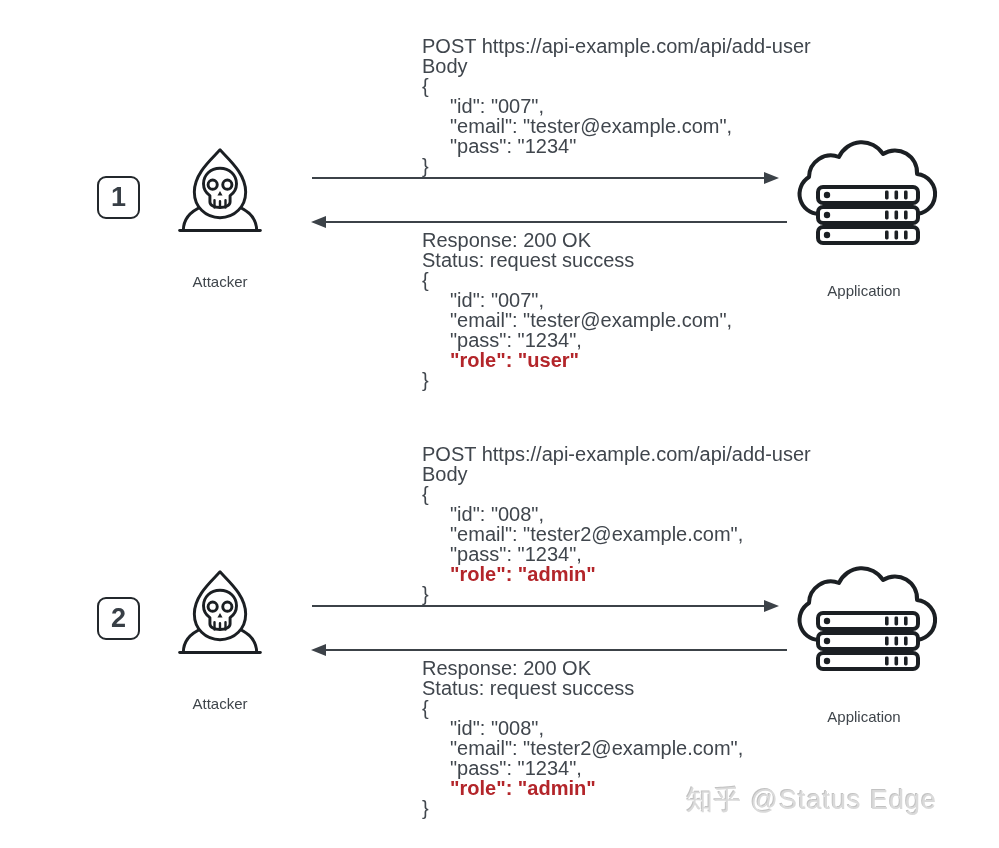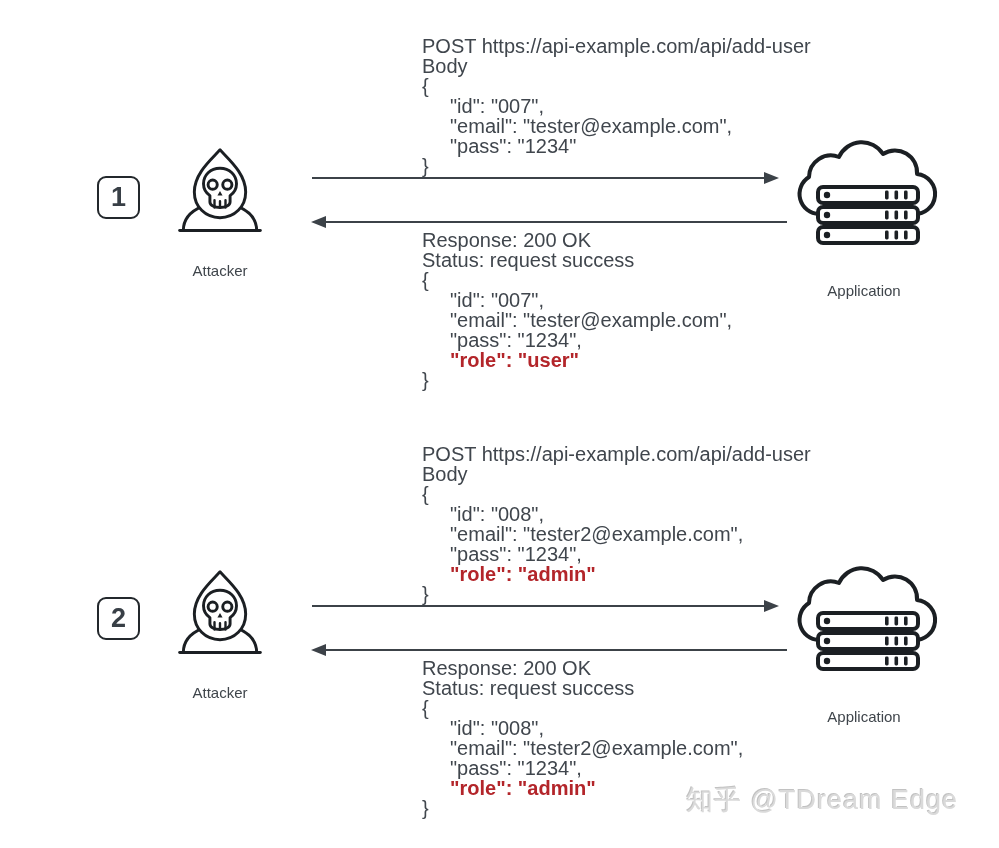--- a/index.html
+++ b/index.html
@@ -29,21 +29,21 @@
   
   .actor {
     position: absolute;
     display: flex; flex-direction: column; align-items: center;
   }
   .actor .label {
     font-size: 15px; color: #3f454b; white-space: nowrap;
   }
   #attacker1 { left: 158px; top: 146px; width: 124px; }
   #attacker2 { left: 158px; top: 568px; width: 124px; }
-  .attacker .label { margin-top: 24px; text-align: right; }
+  .attacker .label { margin-top: 35px; text-align: right; }
   #application1 { left: 789px; top: 139px; width: 150px; }
   #application2 { left: 789px; top: 565px; width: 150px; }
   .application .label { margin-top: 33px; }
 
   
   .arrow { position: absolute; height: 0; border-top: 2.6px solid #3c4248; }
   .arrow.right::after {
     content: ''; position: absolute; right: -3px; top: -7.5px;
     width: 0; height: 0;
     border-left: 15px solid #3c4248;
@@ -206,14 +206,14 @@
     <span class="label">Application</span>
   </div>
 
   <div class="codeblock" id="req2"><div class="code-line">POST https://api-example.com/api/add-user</div><div class="code-line">Body</div><div class="code-line">{</div><div class="code-line indent1">"id": "008",</div><div class="code-line indent1">"email": "tester2@example.com",</div><div class="code-line indent1">"pass": "1234",</div><div class="code-line indent1 highlight">"role": "admin"</div><div class="code-line">}</div></div>
 
   <div class="arrow right" id="arrow-req2"></div>
   <div class="arrow left" id="arrow-res2"></div>
 
   <div class="codeblock" id="res2"><div class="code-line">Response: 200 OK</div><div class="code-line">Status: request success</div><div class="code-line">{</div><div class="code-line indent1">"id": "008",</div><div class="code-line indent1">"email": "tester2@example.com",</div><div class="code-line indent1">"pass": "1234",</div><div class="code-line indent1 highlight">"role": "admin"</div><div class="code-line">}</div></div>
 
-  <div class="watermark">知乎 @TDream Edge</div>
+  <div class="watermark">知乎 @Status Edge</div>
 </div>
 
 </body></html>

